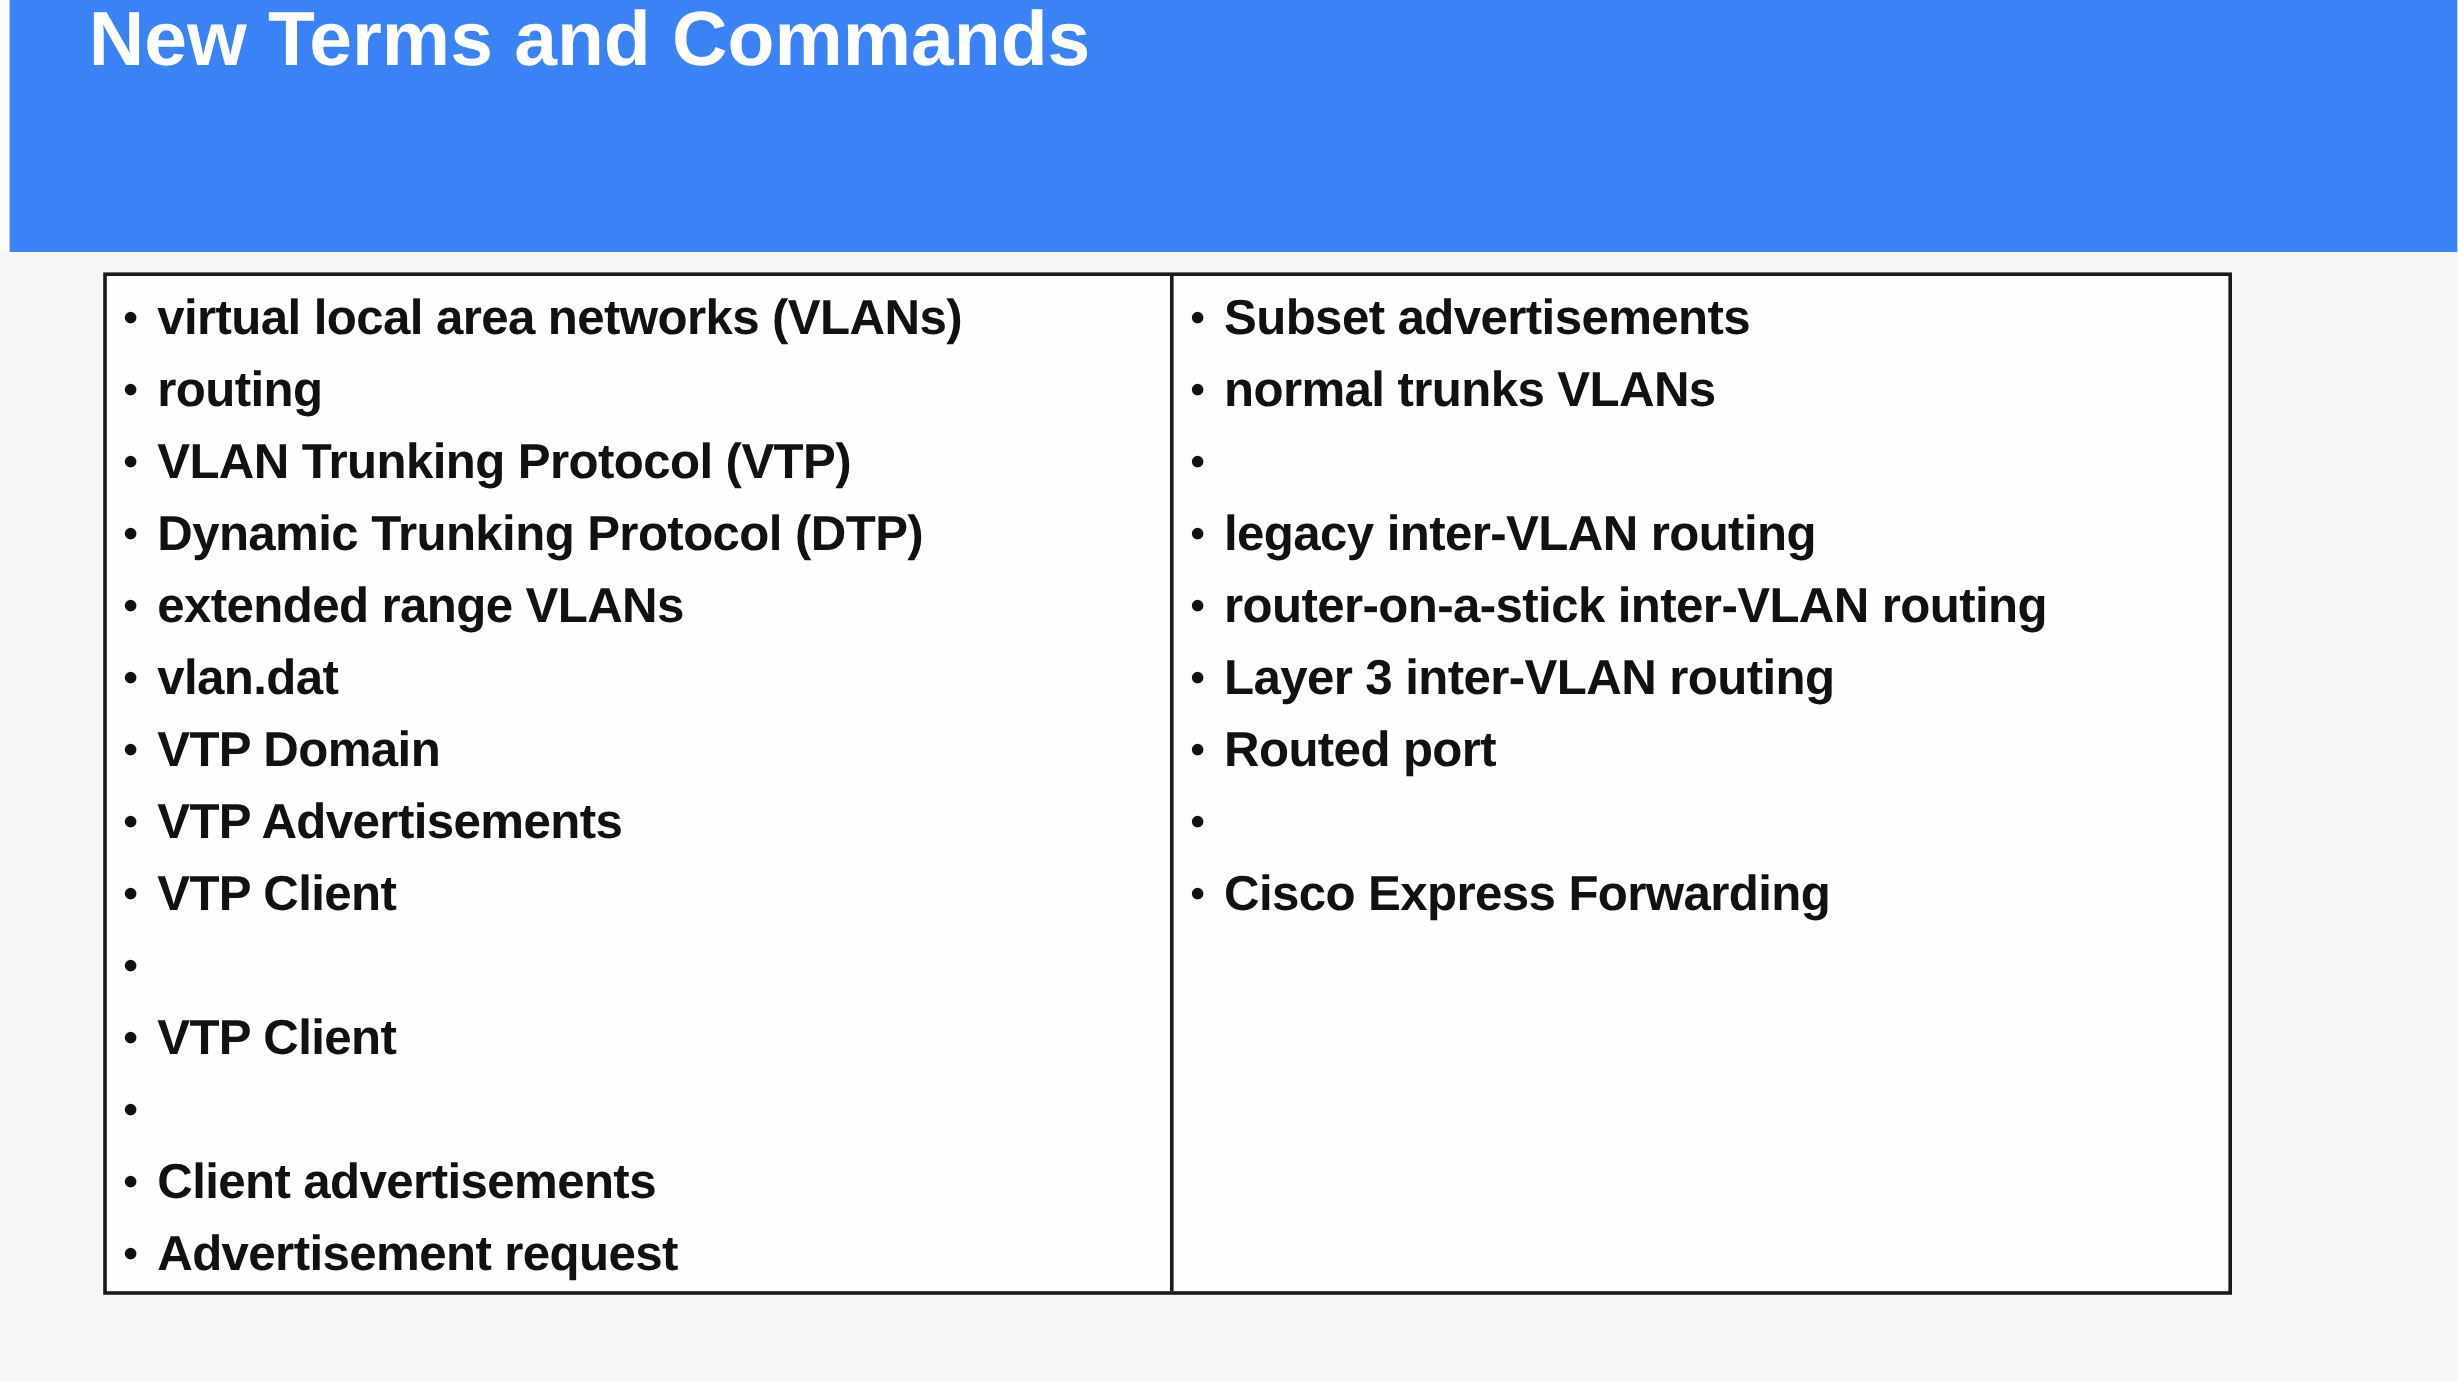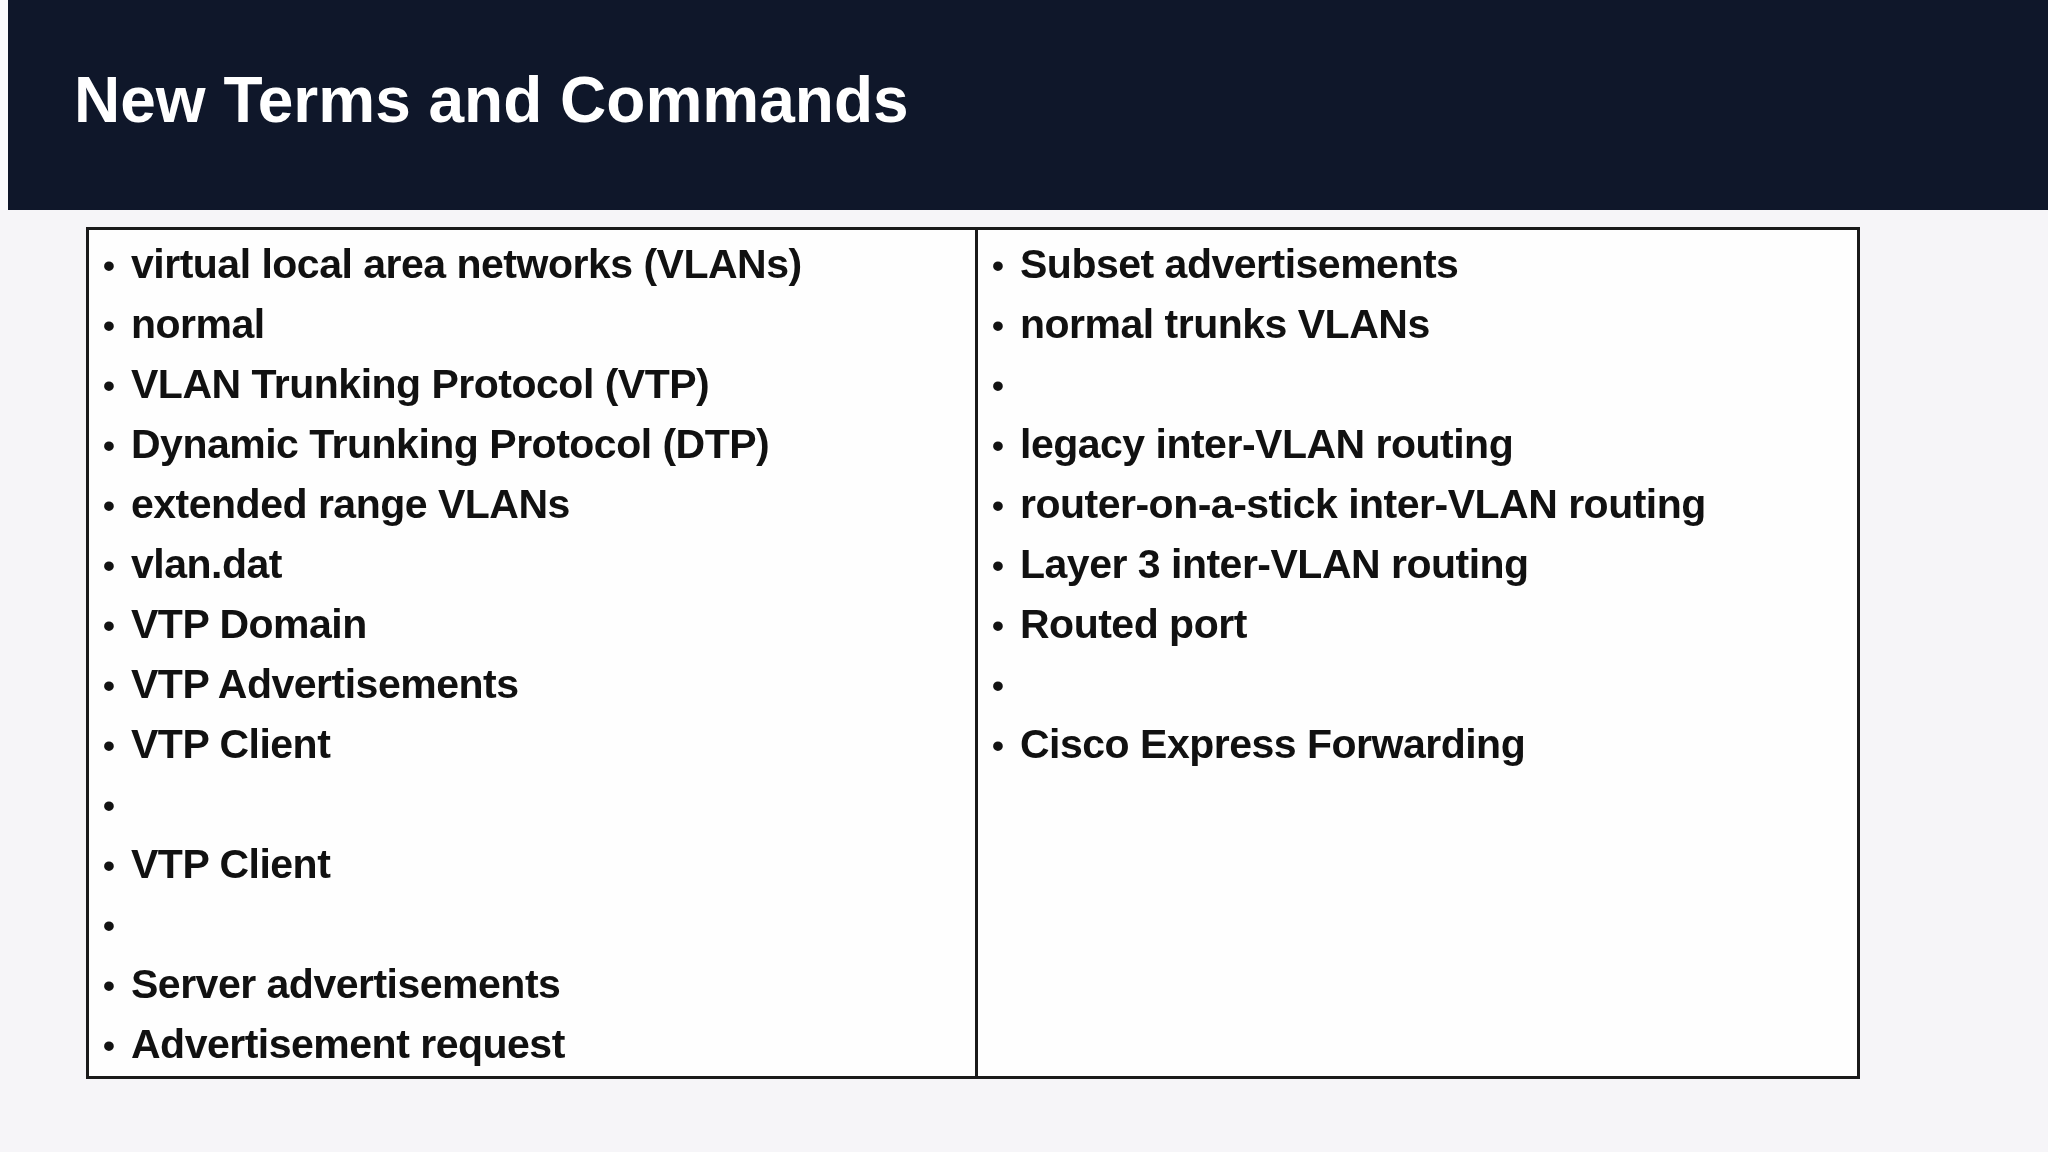--- a/index.html
+++ b/index.html
@@ -22,23 +22,23 @@
     width: 8px;
     height: 210px;
     background: #FBFBFD;
   }
   .title-banner {
     position: absolute;
     left: 8px;
     top: 0;
     right: 0;
     height: 210px;
-    background: #0f172a;
+    background: #3b82f6;
     display: flex;
-    align-items: center;
+    align-items: flex-start;
   }
   .page-title {
     margin: 0;
     padding-left: 66px;
     padding-bottom: 10px;
     color: #FFFFFF;
     font-size: 64px;
     font-weight: 700;
     letter-spacing: 0px;
     line-height: 1;
@@ -103,21 +103,21 @@
 
   <div class="terms-table">
     <div class="terms-column left">
       <ul class="term-list">
           <li class="term-item">
             <span class="bullet">•</span>
             <span class="label">virtual local area networks (VLANs)</span>
           </li>
           <li class="term-item">
             <span class="bullet">•</span>
-            <span class="label">normal</span>
+            <span class="label">routing</span>
           </li>
           <li class="term-item">
             <span class="bullet">•</span>
             <span class="label">VLAN Trunking Protocol (VTP)</span>
           </li>
           <li class="term-item">
             <span class="bullet">•</span>
             <span class="label">Dynamic Trunking Protocol (DTP)</span>
           </li>
           <li class="term-item">
@@ -145,21 +145,21 @@
           </li>
           <li class="term-item">
             <span class="bullet">•</span>
             <span class="label">VTP Client</span>
           </li>
           <li class="term-item">
             <span class="bullet">•</span>
           </li>
           <li class="term-item">
             <span class="bullet">•</span>
-            <span class="label">Server advertisements</span>
+            <span class="label">Client advertisements</span>
           </li>
           <li class="term-item">
             <span class="bullet">•</span>
             <span class="label">Advertisement request</span>
           </li>
         </ul>
     </div>
     <div class="column-divider"></div>
     <div class="terms-column right">
       <ul class="term-list">

